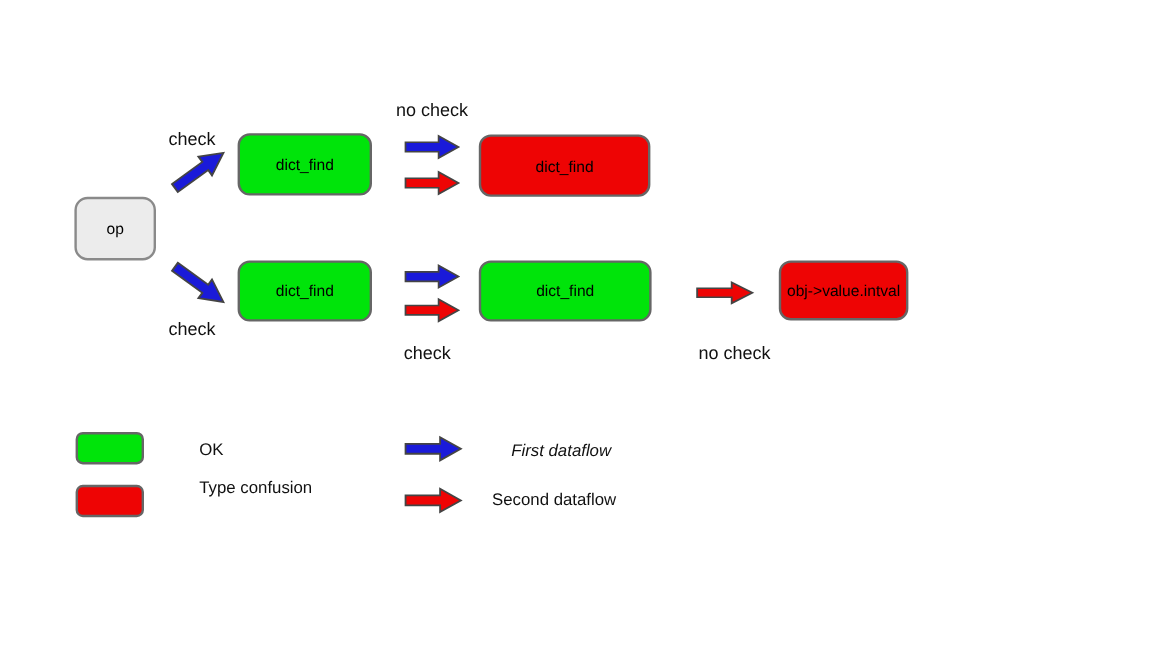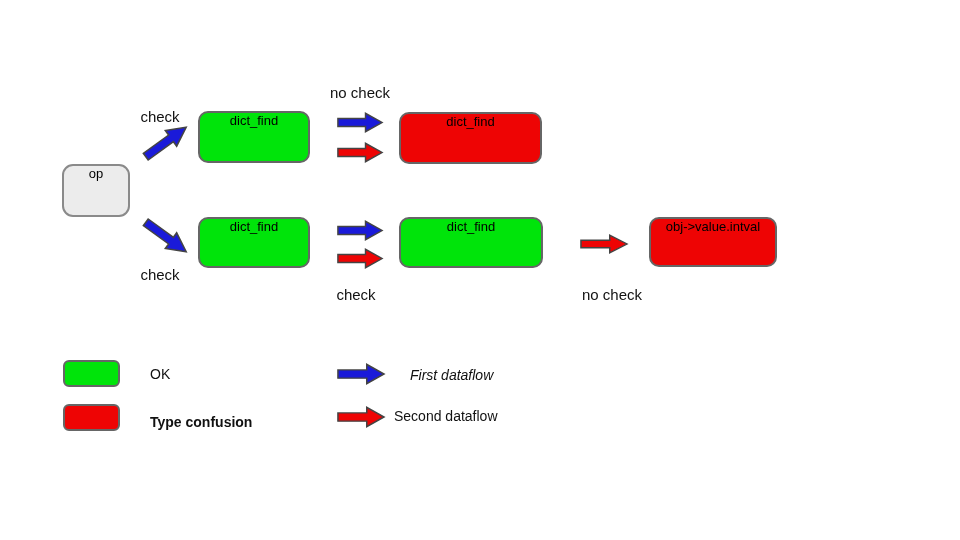--- a/index.html
+++ b/index.html
@@ -1,32 +1,32 @@
 <!DOCTYPE html>
 <html><head>
 <meta charset="utf-8">
 <style>
   html,body{margin:0;padding:0;background:#ffffff;}
   .canvas{
     position:relative;width:960px;height:540px;background:#ffffff;overflow:hidden;
     font-family:"Liberation Sans", sans-serif;color:#000;
   }
   .node{
-    position:absolute;display:flex;align-items:flex-start;justify-content:center;
+    position:absolute;display:flex;align-items:center;justify-content:center;
     border:2px solid #666;border-radius:10px;font-size:13px;color:#000;
     box-sizing:border-box;
   }
   .node.op{border-radius:11px;border-color:#8a8a8a;}
   .edge-label{
     position:absolute;font-size:15px;color:#111;text-align:center;white-space:nowrap;
   }
   .arrow{position:absolute;}
   .arrow svg{display:block;width:100%;height:100%;overflow:visible;}
   .legend-label{
-    position:absolute;font-size:14px;color:#111;white-space:nowrap;
+    position:absolute;font-size:14px;color:#111;white-space:nowrap;margin-left:16px;
   }
   .swatch{
     position:absolute;border:2px solid #666;border-radius:6px;box-sizing:border-box;
   }
 </style>
 </head>
 <body>
 
 <div class="canvas">
 
@@ -68,21 +68,21 @@
       <polygon points="1,7.5 31,7.5 31,1.5 49,12 31,22.5 31,16.5 1,16.5" stroke="#444" stroke-width="1.6" fill="#ee0404"></polygon>
     </svg>
   </div>
 
   <div class="node" style="left: 198px; top: 217px; width: 112px; height: 51px; background-color: rgb(0, 228, 10);">
     <span>dict_find</span>
   </div>
   <div class="node" style="left: 399px; top: 217px; width: 144px; height: 51px; background-color: rgb(0, 228, 10);">
     <span>dict_find</span>
   </div>
-  <div class="node" style="left: 649px; top: 217px; width: 128px; height: 50px; background-color: rgb(238, 4, 4);">
+  <div class="node" style="left: 649px; top: 217px; width: 108px; height: 50px; background-color: rgb(238, 4, 4);">
     <span>obj-&gt;value.intval</span>
   </div>
 
   <div class="arrow" style="left:337px;top:220px;width:46px;height:21px;">
     <svg viewBox="0 0 50 24" preserveAspectRatio="none">
       <polygon points="1,7.5 31,7.5 31,1.5 49,12 31,22.5 31,16.5 1,16.5" stroke="#444" stroke-width="1.6" fill="#1a1ad9"></polygon>
     </svg>
   </div>
   <div class="arrow" style="left:337px;top:248px;width:46px;height:21px;">
     <svg viewBox="0 0 50 24" preserveAspectRatio="none">
@@ -92,21 +92,21 @@
   <div class="arrow" style="left:580px;top:234px;width:48px;height:20px;">
     <svg viewBox="0 0 50 24" preserveAspectRatio="none">
       <polygon points="1,7.5 31,7.5 31,1.5 49,12 31,22.5 31,16.5 1,16.5" stroke="#444" stroke-width="1.6" fill="#ee0404"></polygon>
     </svg>
   </div>
 
   <div class="swatch" style="left: 63px; top: 360px; width: 57px; height: 27px; background-color: rgb(0, 228, 10);"></div>
   <div class="legend-label" style="left:150px;top:366px;">OK</div>
 
   <div class="swatch" style="left: 63px; top: 404px; width: 57px; height: 27px; background-color: rgb(238, 4, 4);"></div>
-  <div class="legend-label" style="left:150px;top:414px;font-weight:bold;">Type confusion</div>
+  <div class="legend-label" style="left:150px;top:398px;">Type confusion</div>
 
   <div class="arrow" style="left:337px;top:363px;width:48px;height:22px;">
     <svg viewBox="0 0 50 24" preserveAspectRatio="none">
       <polygon points="1,7.5 31,7.5 31,1.5 49,12 31,22.5 31,16.5 1,16.5" stroke="#444" stroke-width="1.6" fill="#1a1ad9"></polygon>
     </svg>
   </div>
   <div class="legend-label" style="left:410px;top:367px;font-style:italic;">First dataflow</div>
 
   <div class="arrow" style="left:337px;top:406px;width:48px;height:22px;">
     <svg viewBox="0 0 50 24" preserveAspectRatio="none">

